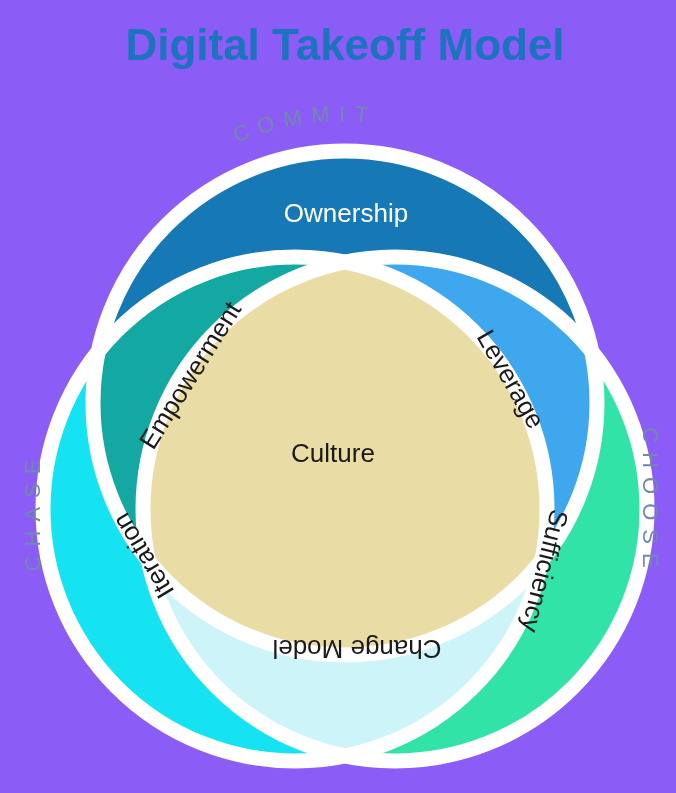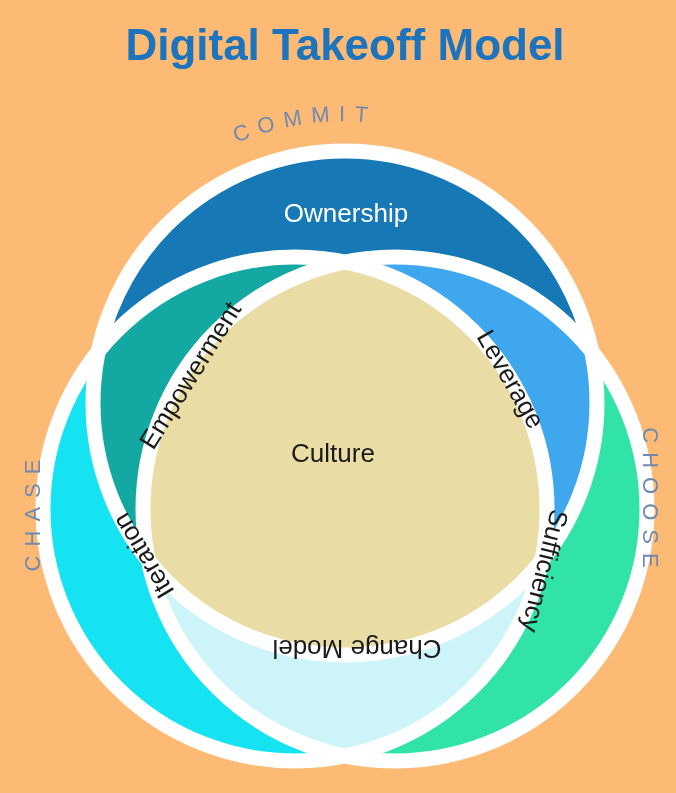--- a/index.html
+++ b/index.html
@@ -1,17 +1,17 @@
 <!DOCTYPE html>
 <html><head>
 <meta charset="utf-8">
 <style>
   html,body{margin:0;padding:0;background:#ffffff;}
   body{width:676px;height:793px;font-family:"Liberation Sans","DejaVu Sans",sans-serif;}
-  .stage{position:relative;width:676px;height:793px;overflow:hidden;background:#fdba74;}
+  .stage{position:relative;width:676px;height:793px;overflow:hidden;background:#8b5cf6;}
   svg{display:block;}
   text{font-family:"Liberation Sans","DejaVu Sans",sans-serif;}
   .region-label{font-size:26px;}
   .curved-label{font-size:22px;letter-spacing:9px;font-weight:400;}
 </style>
 </head>
 <body>
 
 <div class="stage">
   <svg width="676" height="793" viewBox="0 0 676 793">

